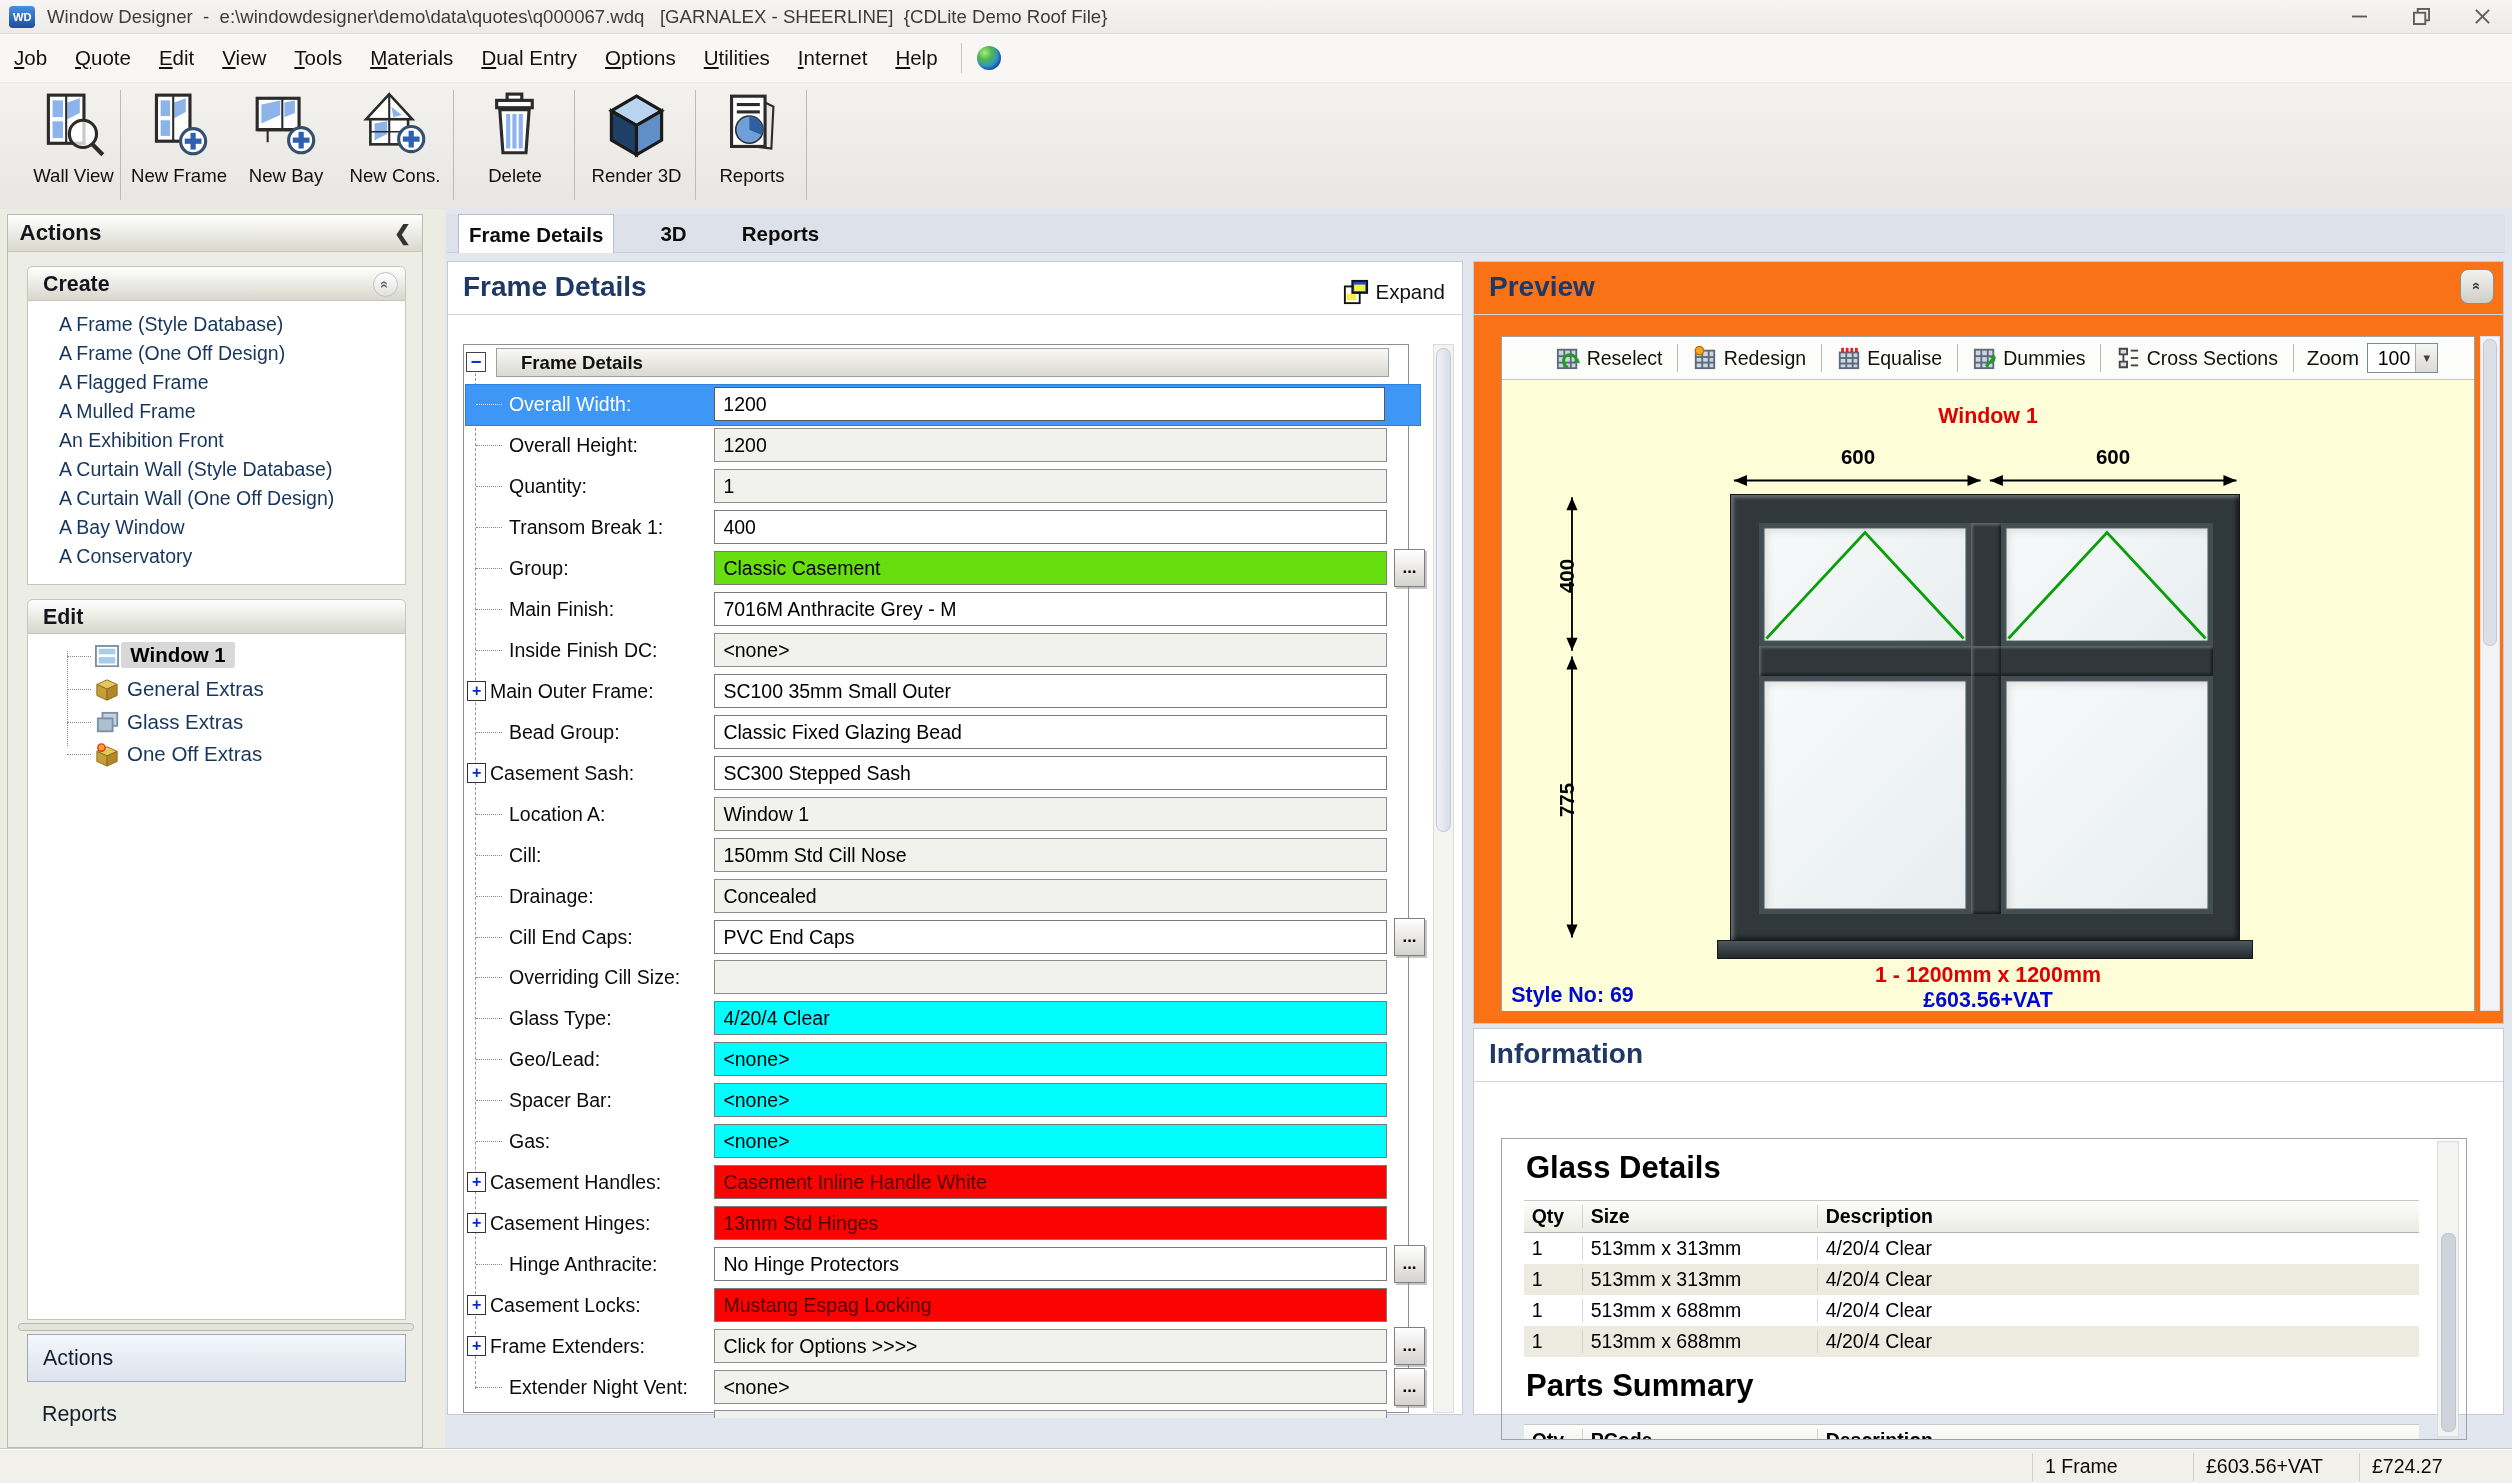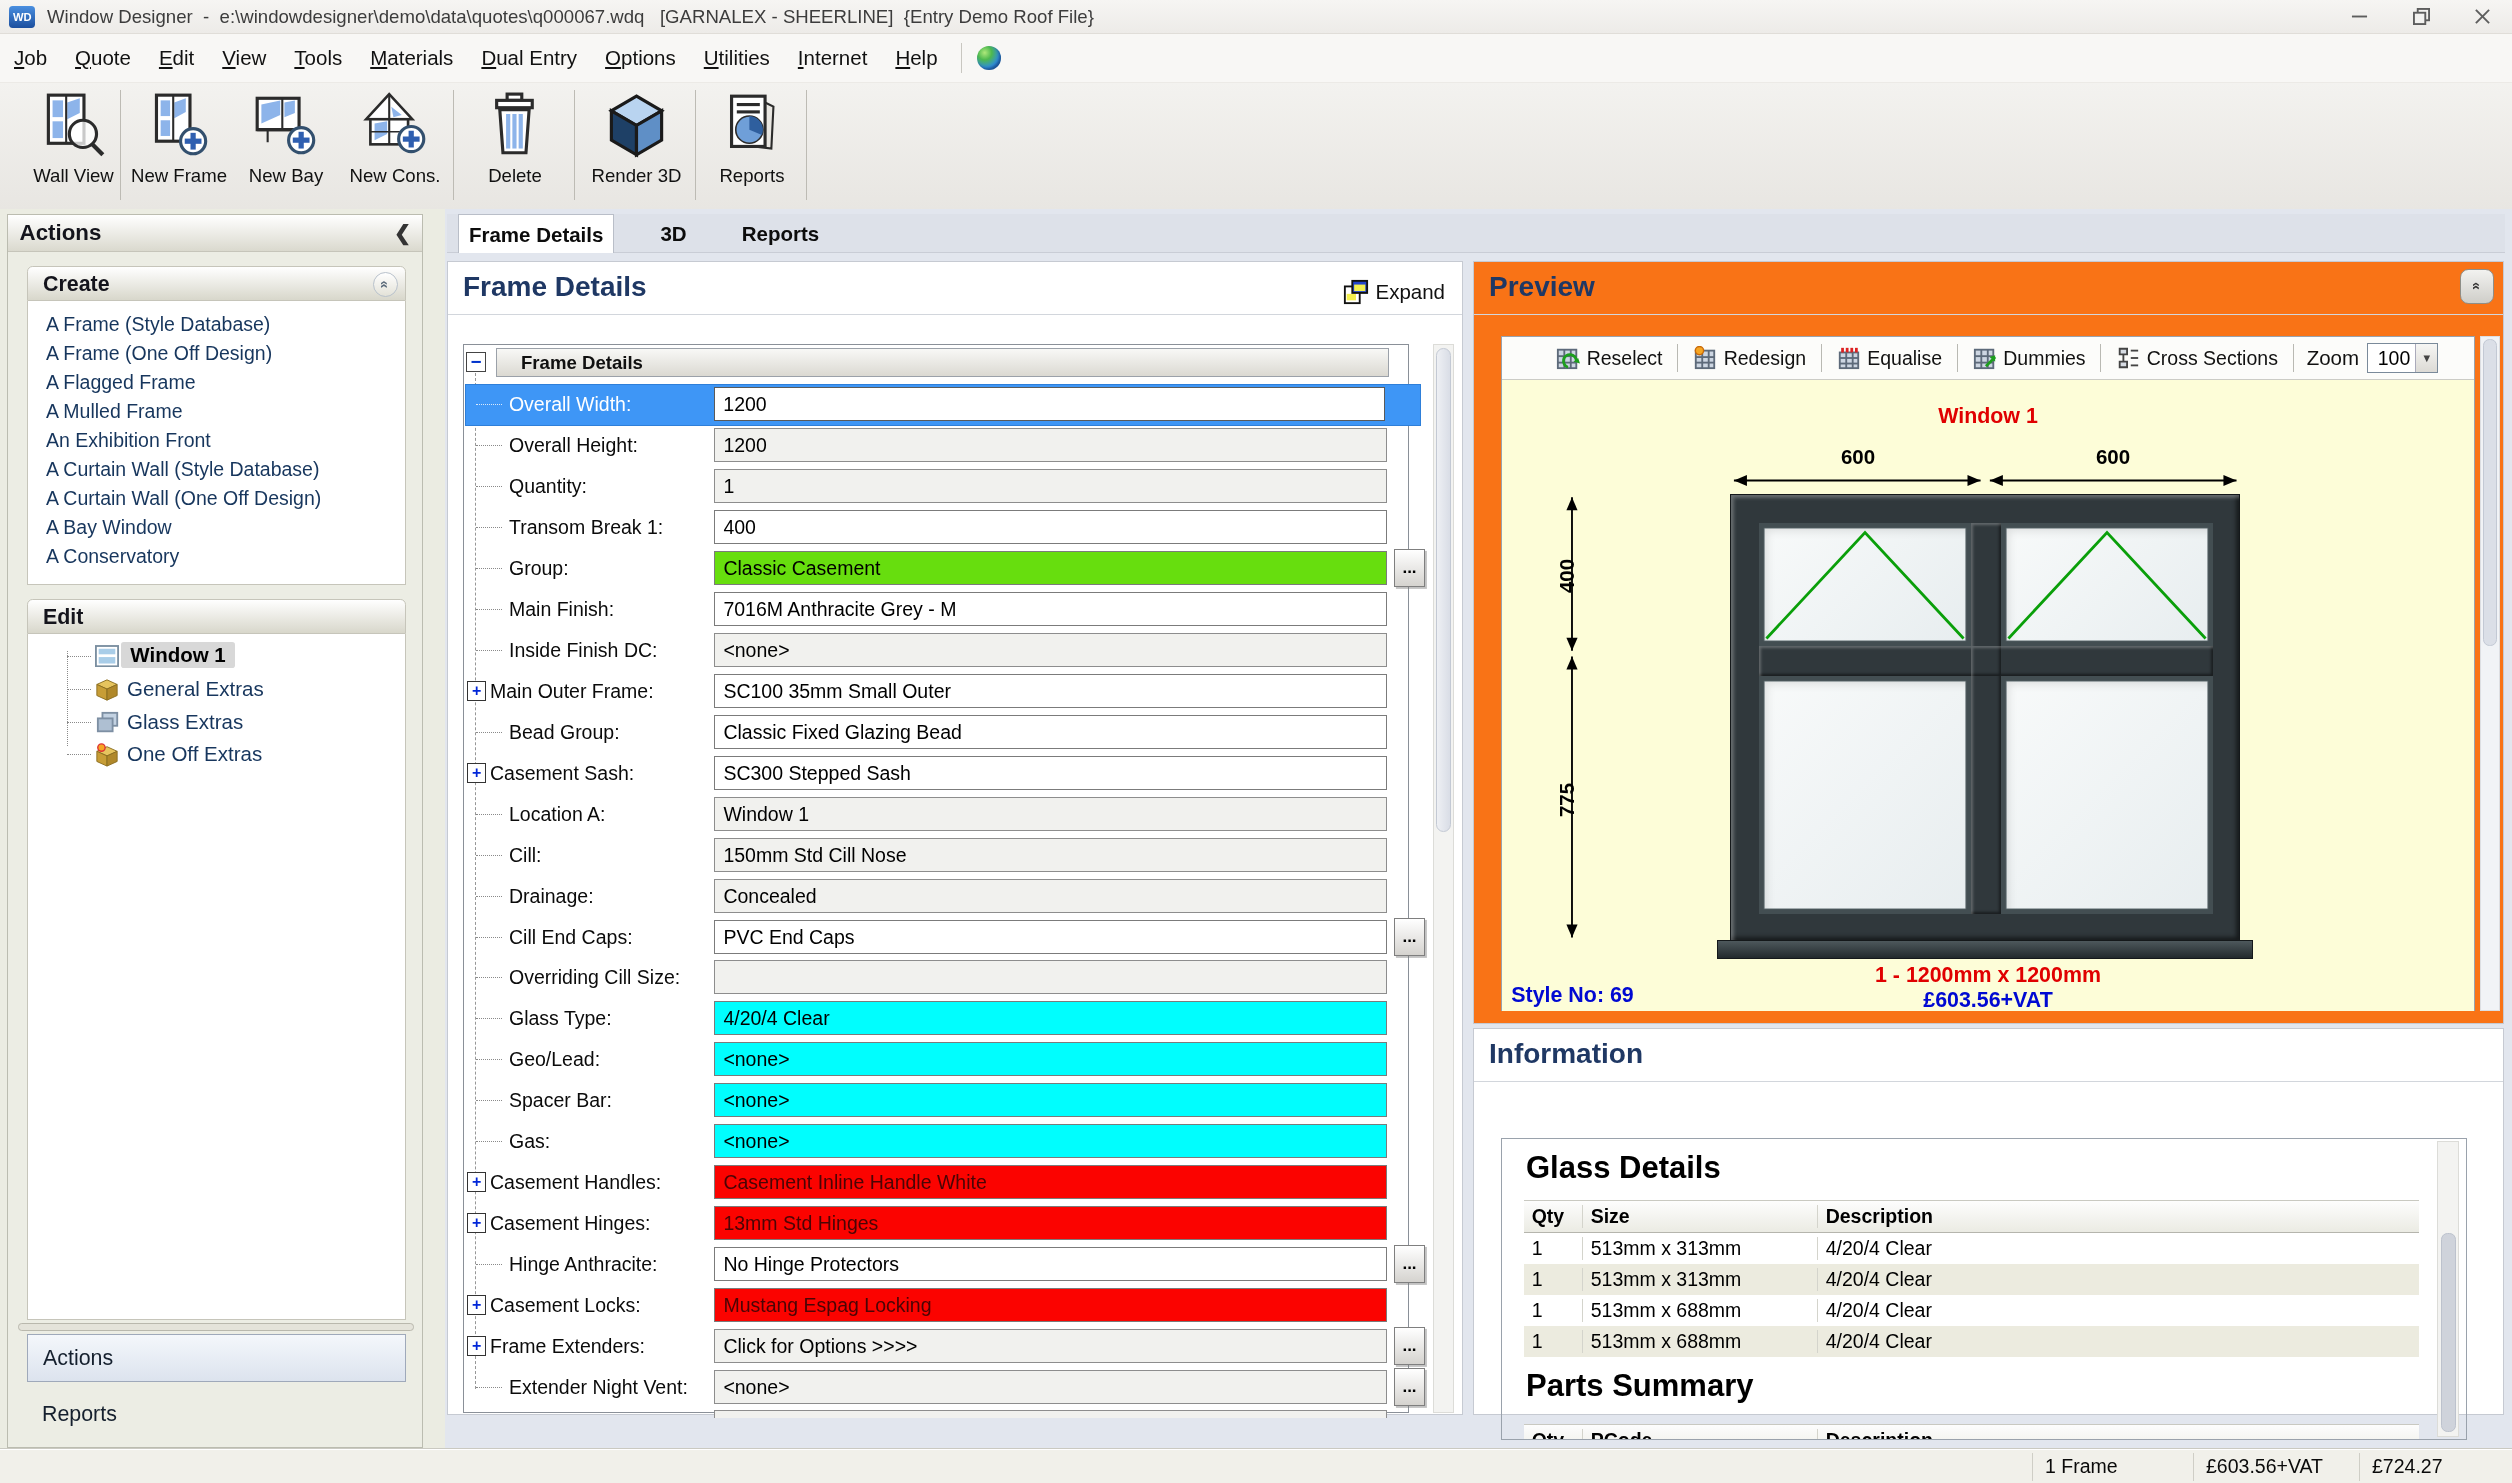--- a/index.html
+++ b/index.html
@@ -48,21 +48,21 @@
   #sidebar-collapse { position:absolute; right:11.2px; top:5.6px; font-size:20.5px; color:#333; font-weight:bold; }
   .sbox-header { position:relative; height:35px; background:linear-gradient(#ffffff,#d8d7cb);
     border:0.9px solid #c6c5ba; border-radius:5.6px 5.6px 0 0; }
   .sbox-header .t { position:absolute; left:15px; top:4.7px; font-size:21.4px; font-weight:bold; color:#14141c; }
   .roundbtn { position:absolute; right:7.4px; top:4.7px; width:25px; height:25px; border-radius:50%;
     background:linear-gradient(#ffffff,#e3e2d8); border:0.9px solid #b9c2cc; color:#5a6a7a;
     font-size:14px; text-align:center; line-height:23px; }
   .roundbtn span { display:inline-block; transform:rotate(90deg); font-weight:bold; }
   #create-box { position:absolute; left:18.6px; top:51px; width:379px; }
   #create-list { background:#fff; border:0.9px solid #c6c5ba; border-top:none; padding:9.3px 0 13px 0; }
-  .create-item { font-size:19.5px; color:#17365d; line-height:29px; padding-left:18px; }
+  .create-item { font-size:19.5px; color:#17365d; line-height:29px; padding-left:31px; }
   #edit-box { position:absolute; left:18.6px; top:384px; width:379px; }
   #edit-body { background:#fff; border:0.9px solid #c6c5ba; border-top:none; height:686px; position:relative; }
   #tree-vline { position:absolute; left:39px; top:17px; height:95px; border-left:0.9px dotted #8a8a8a; }
   .tree-row { position:absolute; left:0; height:32px; width:100%; }
   .tree-stub { position:absolute; left:39px; top:15px; width:24px; border-top:0.9px dotted #8a8a8a; }
   .tree-icon { position:absolute; left:67px; top:3.7px; }
   .tree-label { position:absolute; left:99px; top:2.8px; font-size:20.5px; color:#17365d; }
   .tree-row.sel .tree-label { font-weight:bold; color:#000; background:#d8d8d8; border-radius:2.8px;
     padding:0.9px 9.3px; left:93px; top:0.9px; }
   #sidebar-splitter { position:absolute; left:9.3px; top:1108px; width:396px; height:8.4px;
@@ -197,21 +197,21 @@
   #statusbar { position:absolute; left:0; top:1448px; width:2512px; height:35px;
     background:#f1f0ea; border-top:0.9px solid #cac9c1; box-shadow:inset 0 0.9px 0 #fff; }
   .scell { position:absolute; top:0; height:35px; font-size:19.5px; color:#0a0a0a; line-height:34px; }
   .sdiv { position:absolute; top:3.7px; height:28px; width:0.9px; background:#cfcec6; }
 </style>
 </head>
 <body>
 
 <div id="titlebar">
   <div id="app-icon">WD</div>
-  <div id="title-text">Window Designer  -  e:\windowdesigner\demo\data\quotes\q000067.wdq   [GARNALEX - SHEERLINE]  {Entry Demo Roof File}</div>
+  <div id="title-text">Window Designer  -  e:\windowdesigner\demo\data\quotes\q000067.wdq   [GARNALEX - SHEERLINE]  {CDLite Demo Roof File}</div>
   <div class="winctl" style="right:123px;">
     <svg width="17" height="17" viewBox="0 0 18 18">
         <line x1="1" y1="9" x2="17" y2="9" stroke="#5d5d5d" stroke-width="2"></line>
       </svg>
   </div>
   <div class="winctl" style="right:61px;">
     <svg width="17" height="17" viewBox="0 0 18 18" fill="none" stroke="#5d5d5d" stroke-width="2">
         <rect x="5" y="1" width="12" height="12"></rect>
         <rect x="1" y="5" width="12" height="12" fill="#f2f1ef"></rect>
       </svg>

